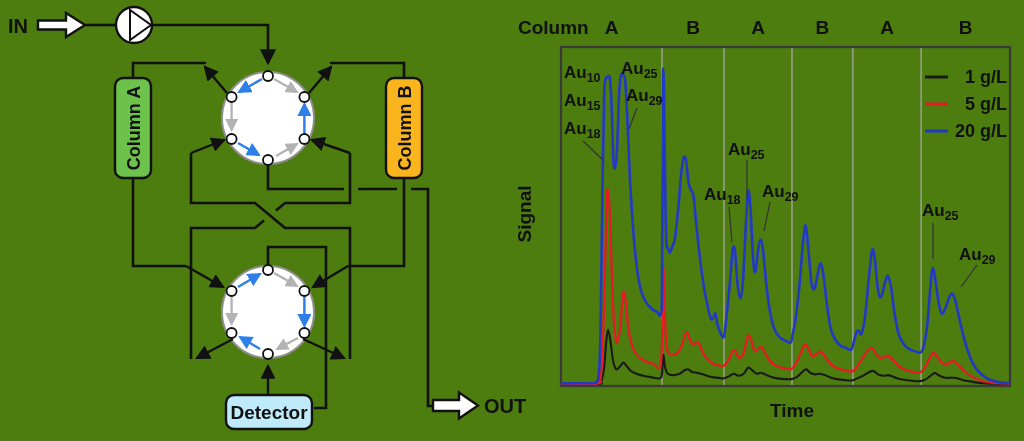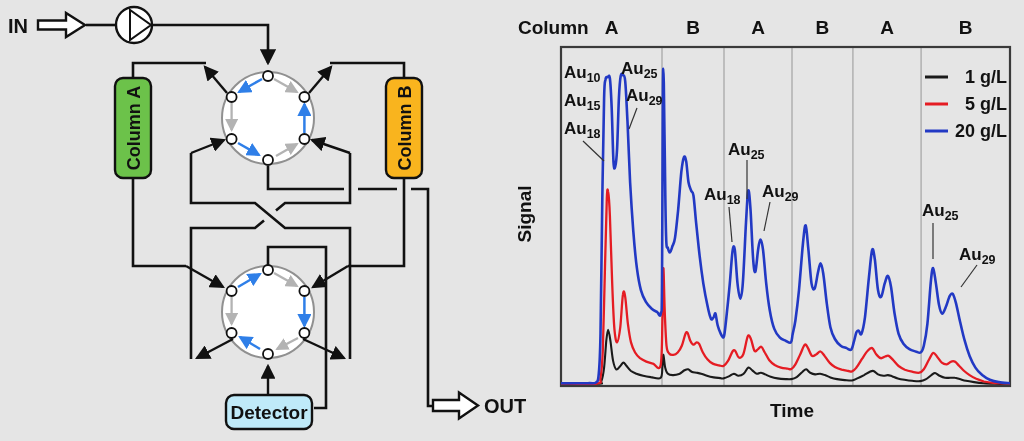--- a/index.html
+++ b/index.html
@@ -1,16 +1,16 @@
 <!DOCTYPE html>
 <html><head>
 <meta charset="utf-8">
 <style>
   html,body{margin:0;padding:0;background:#ffffff;}
-  .canvas{position:relative;width:1024px;height:441px;background:#e5e5e5;overflow:hidden;}
+  .canvas{position:relative;width:1024px;height:441px;background:#4d7c0f;overflow:hidden;}
   svg{position:absolute;left:0;top:0;}
   svg text{font-family:"Liberation Sans",sans-serif;font-weight:bold;fill:#111111;}
   .pipe{fill:none;stroke:#111111;stroke-width:2.6;}
   .thin{stroke-width:2.4;}
 </style>
 </head>
 <body>
 
 <div class="canvas">
 <svg id="fig" width="1024" height="441" viewBox="0 0 1024 441">

